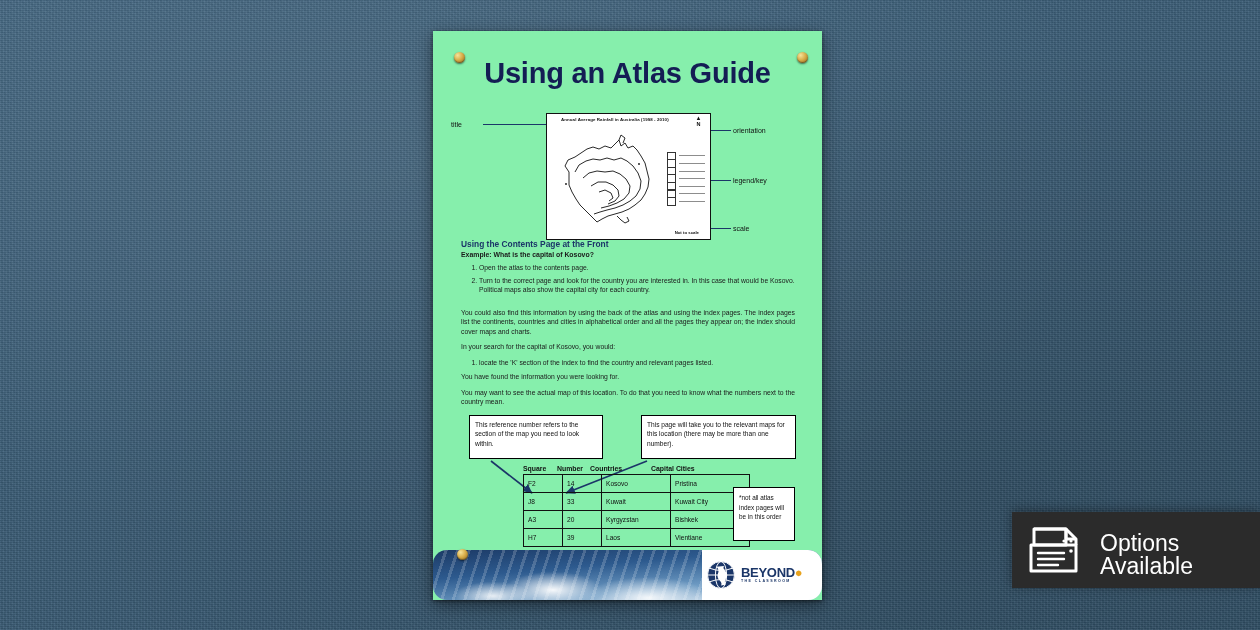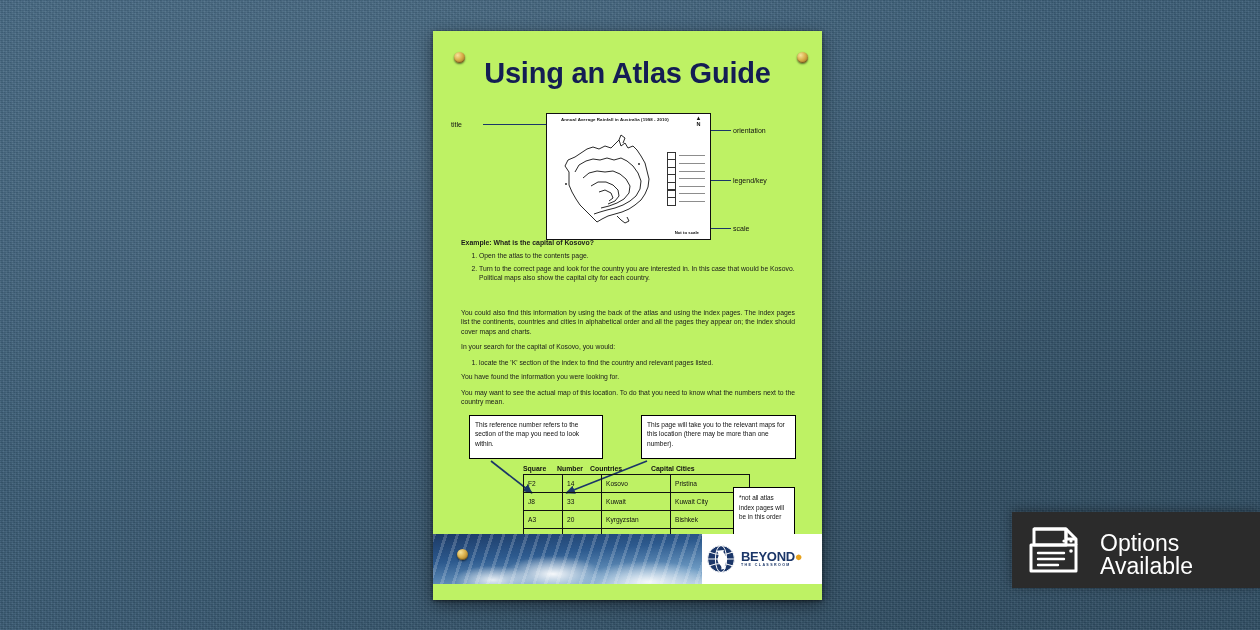--- a/index.html
+++ b/index.html
@@ -23,21 +23,21 @@
   #bg:after{
     content:"";position:absolute;inset:0;
     background-image:
       repeating-linear-gradient(37deg, rgba(255,255,255,.025) 0 2px, rgba(0,0,0,.03) 2px 4px);
     opacity:.9;
   }
 
   
   #sheet{
     position:absolute;left:433px;top:31px;width:389px;height:569px;
-    background:#bef264;
+    background:#86efac;
     box-shadow:0 5px 16px rgba(0,0,0,.45), 0 1px 3px rgba(0,0,0,.5);
     overflow:hidden;
   }
   .pin{
     position:absolute;width:11px;height:11px;border-radius:50%;
     background:radial-gradient(circle at 33% 30%, #f6e39a 0%, #d9ae4a 45%, #8c6318 100%);
     box-shadow:0 1px 2px rgba(0,0,0,.55), inset 0 -1px 1px rgba(0,0,0,.35);
     z-index:6;
   }
   #pin-tl{left:21px;top:21px;}
@@ -135,21 +135,21 @@
   table.idx td.c2{width:60px;}
   table.idx td.c3{width:70px;}
   #note-box{
     position:absolute;left:300px;top:456px;width:62px;height:54px;
     border:1.3px solid #000;background:#fff;box-sizing:border-box;
     padding:5px 5px;font-size:6.4px;line-height:9.6px;color:#111;
   }
 
   
   #footer{
-    position:absolute;left:0;bottom:16px;width:389px;height:50px;overflow:hidden;
+    position:absolute;left:0;bottom:0;width:389px;height:50px;overflow:hidden;border-radius:14px;
   }
   #sky{
     position:absolute;left:0;top:0;width:389px;height:50px;
     background:
       radial-gradient(ellipse 70px 26px at 120px 40px, rgba(255,255,255,.95), rgba(255,255,255,0) 70%),
       radial-gradient(ellipse 90px 30px at 215px 48px, rgba(255,255,255,.9), rgba(255,255,255,0) 70%),
       radial-gradient(ellipse 55px 20px at 60px 46px, rgba(255,255,255,.85), rgba(255,255,255,0) 72%),
       radial-gradient(ellipse 60px 18px at 300px 50px, rgba(255,255,255,.7), rgba(255,255,255,0) 72%),
       linear-gradient(175deg,#1c3a66 0%,#2d5a8e 35%,#6f9cc4 70%,#c9dcec 100%);
   }
@@ -262,20 +262,21 @@
             <i class="sw"></i>
             <i class="ln"></i>
           </div>
       </div>
 
       <div id="scale-note">Not to scale</div>
     </div>
   </div>
 
   <div id="sec-contents">
+    <div class="h-sec">Using the Contents Page at the Front</div>
     <div class="ex">Example: What is the capital of Kosovo?</div>
     <ol class="steps">
       <li>Open the atlas to the contents page.</li>
       <li>Turn to the correct page and look for the country you are interested in. In this case that would be Kosovo. Political maps also show the capital city for each country.</li>
     </ol>
   </div>
 
   <div id="sec-index">
     <p class="body just">You could also find this information by using the back of the atlas and using the index pages. The index pages list the continents, countries and cities in alphabetical order and all the pages they appear on; the index should cover maps and charts.</p>
     <p class="body">In your search for the capital of Kosovo, you would:</p>

